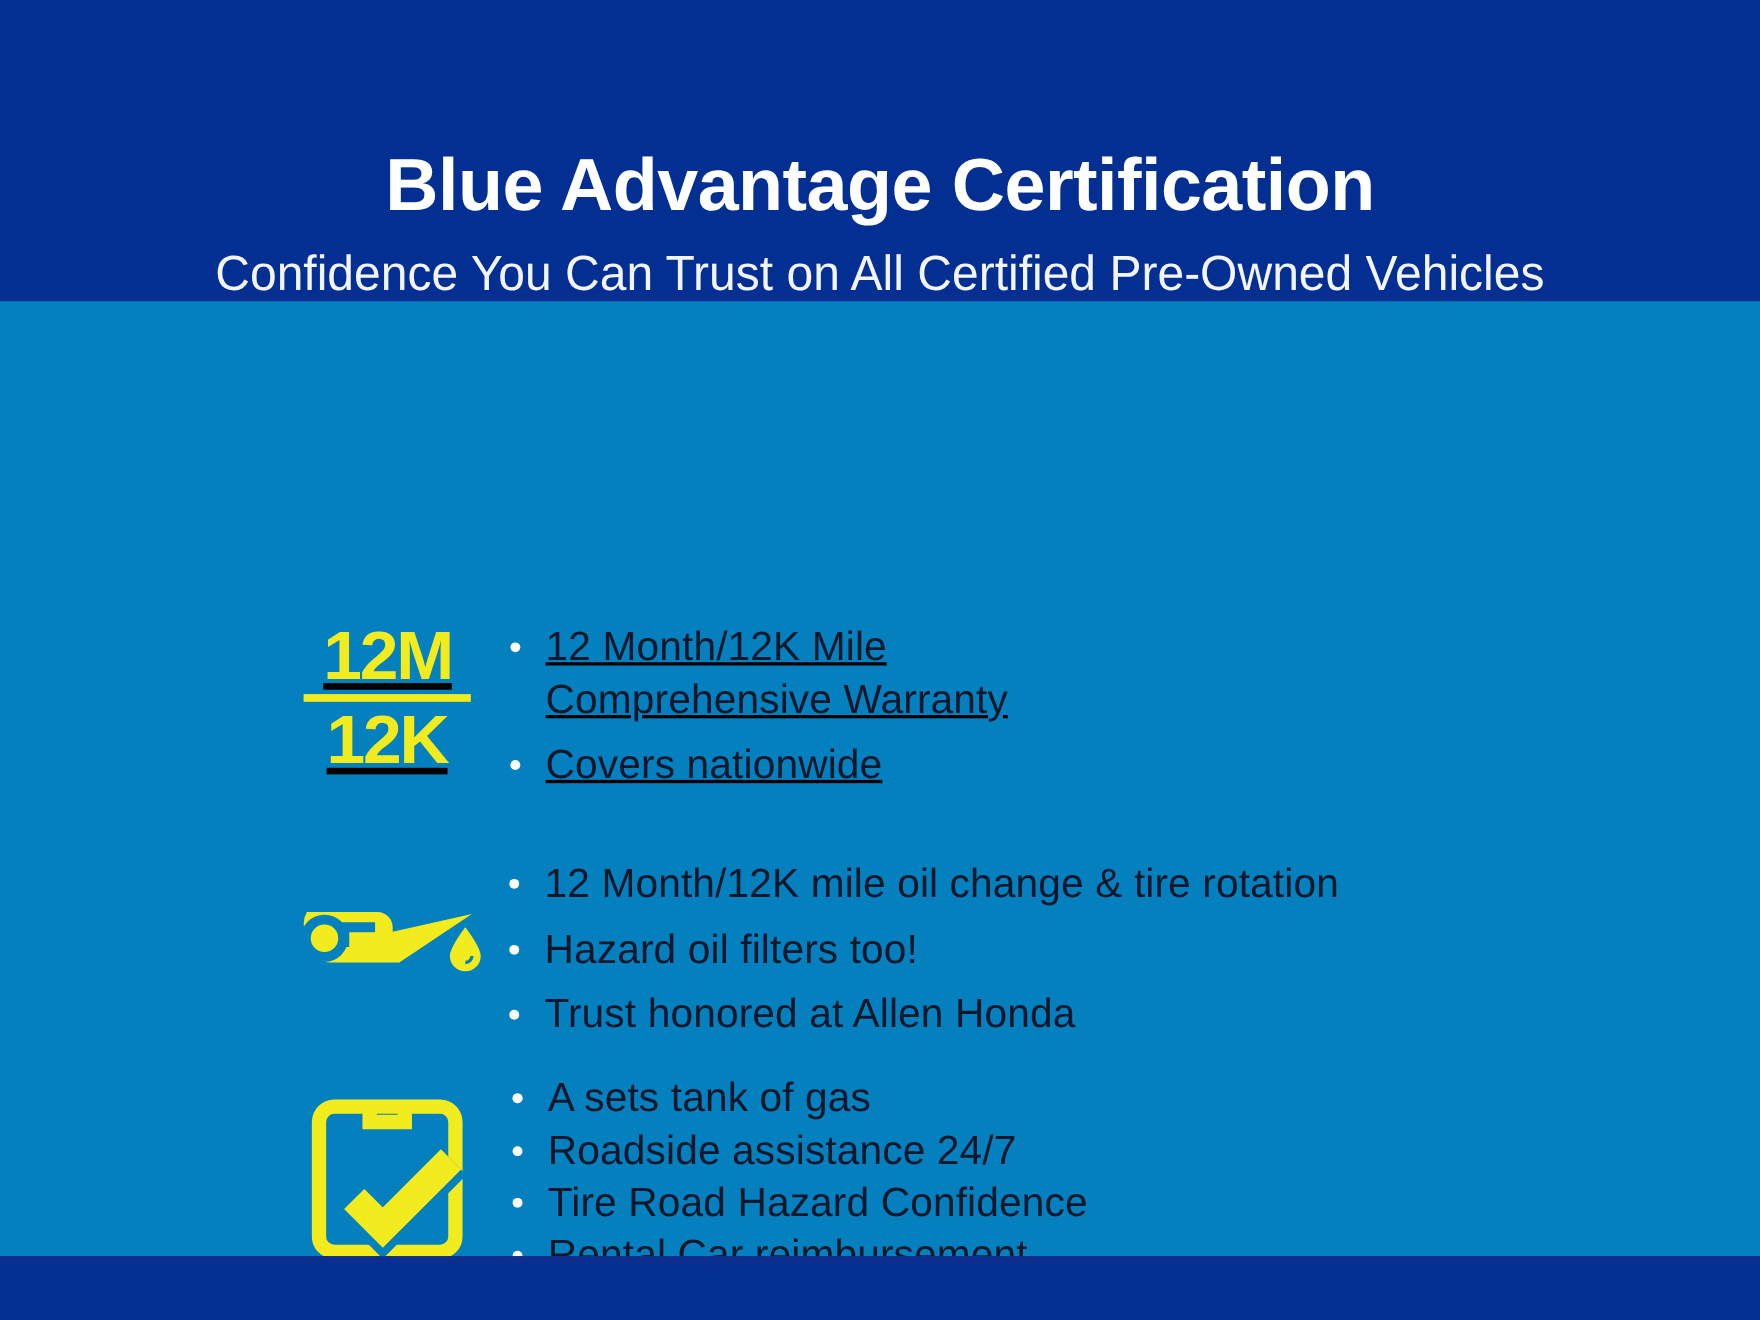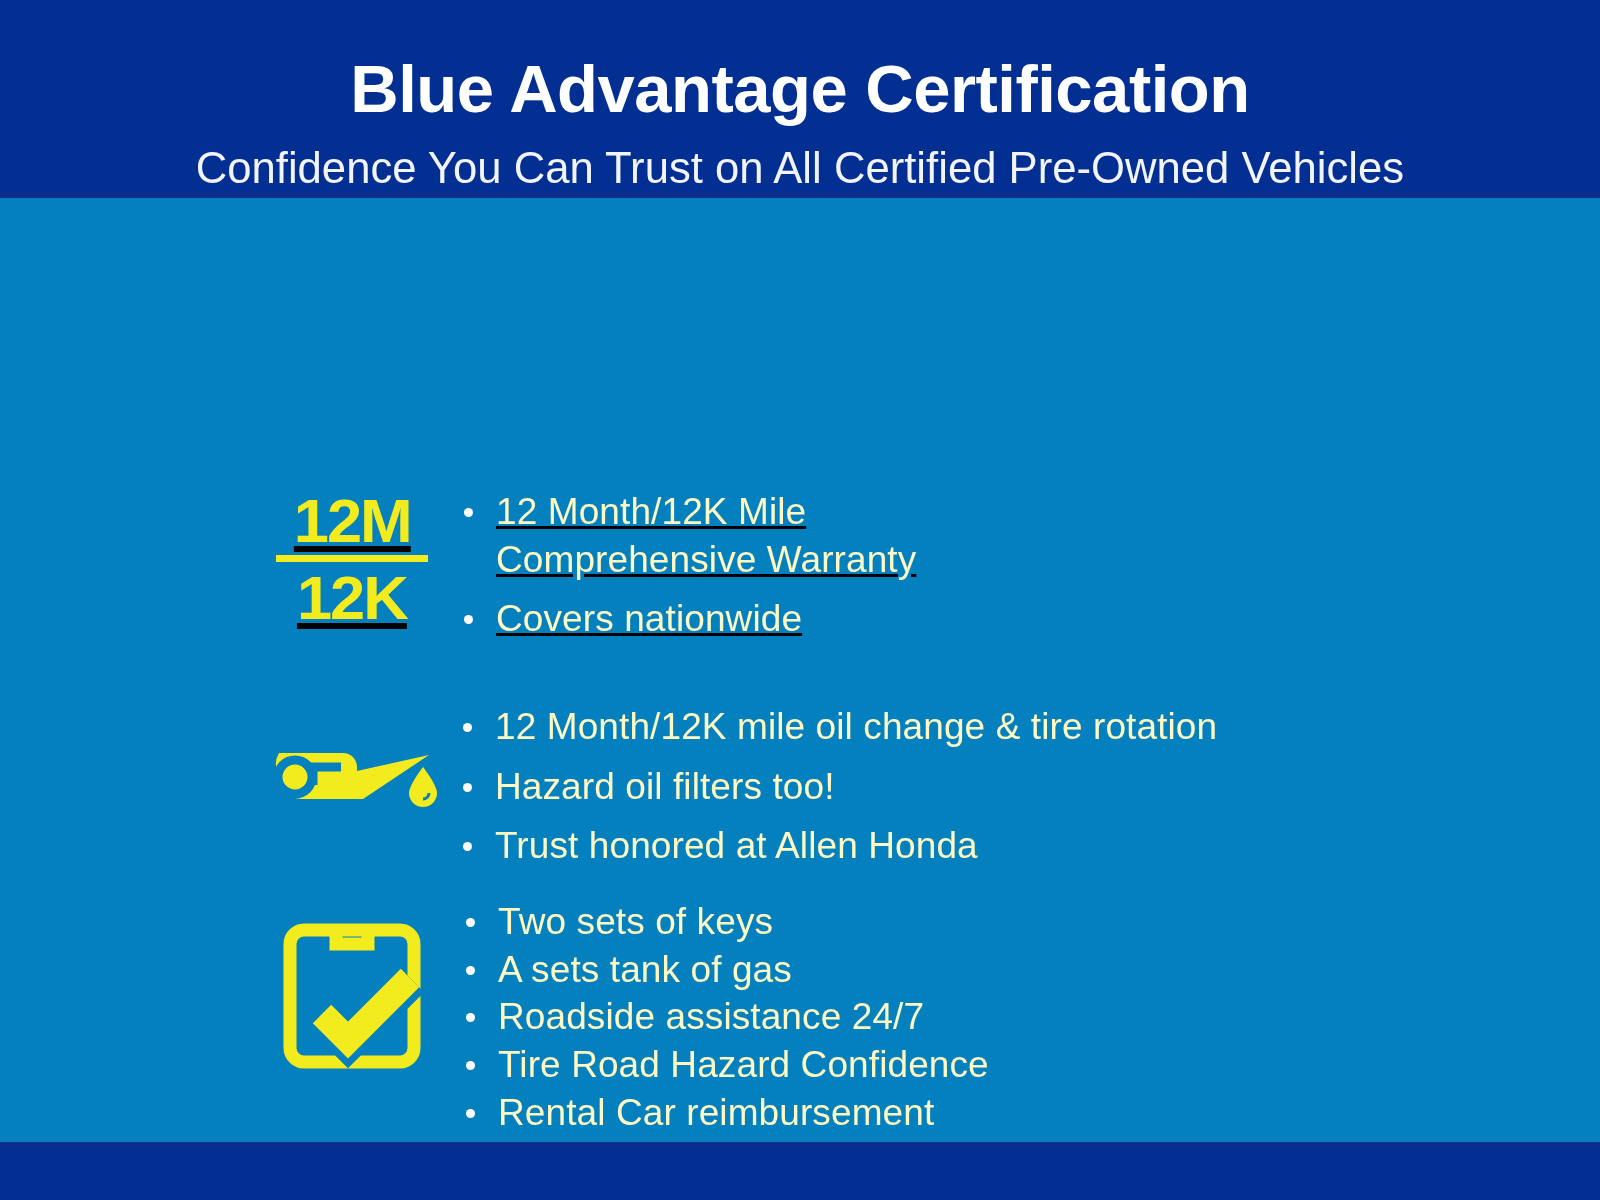--- a/index.html
+++ b/index.html
@@ -22,27 +22,27 @@
     height: 1200px;
     background: #0580bf;
     display: flex;
     flex-direction: column;
   }
 
   
   .header {
     position: relative;
     width: 100%;
-    height: 198px;
+    height: 274px;
     background: #032f93;
     box-sizing: border-box;
     display: flex;
     flex-direction: column;
     align-items: center;
-    justify-content: center;
+    justify-content: flex-end;
     padding-top: 48px;
     flex: none;
   }
   .header::after {
     content: "";
     position: absolute;
     left: 0;
     right: 0;
     bottom: 0;
     height: 6px;
@@ -96,21 +96,21 @@
     flex: none;
     position: relative;
   }
   .benefit-list {
     list-style: none;
     margin: 0;
     padding: 0;
   }
   .benefit-list li {
     position: relative;
-    color: #fef9c3;
+    color: #0f172a;
     font-family: "Liberation Sans", sans-serif;
     font-size: 37px;
     font-weight: 400;
     line-height: 1.29;
     padding-left: 38px;
     white-space: pre-line;
     letter-spacing: 0.1px;
   }
   .benefit-list li .dot {
     position: absolute;
@@ -224,21 +224,21 @@
 
           <path d="M26 24 h96 a14 14 0 0 1 14 14 v104 a14 14 0 0 1 -14 14 h-96 a14 14 0 0 1 -14 -14 v-104 a14 14 0 0 1 14 -14 z" fill="none" stroke="#f2ec1e" stroke-width="13"></path>
 
           <path d="M58 24 v14 h32 v-14" fill="none" stroke="#f2ec1e" stroke-width="13" stroke-linejoin="miter"></path>
 
           <path d="M44 108 l26 26 l62 -62" fill="none" stroke="#0580bf" stroke-width="40" stroke-linecap="butt" stroke-linejoin="miter"></path>
           <path d="M44 108 l26 26 l62 -62" fill="none" stroke="#f2ec1e" stroke-width="26" stroke-linecap="butt" stroke-linejoin="miter"></path>
         </svg>
       </div>
       <ul class="benefit-list">
-        <li><span class="dot"></span><span>Two sets of keys</span></li>
+        <li><span class="dot"></span></li>
         <li><span class="dot"></span><span>A sets tank of gas</span></li>
         <li><span class="dot"></span><span>Roadside assistance 24/7</span></li>
         <li><span class="dot"></span><span>Tire Road Hazard Confidence</span></li>
         <li><span class="dot"></span><span>Rental Car reimbursement</span></li>
 
       </ul>
     </div>
 
     <div class="footer-bar"></div>
   </div>

